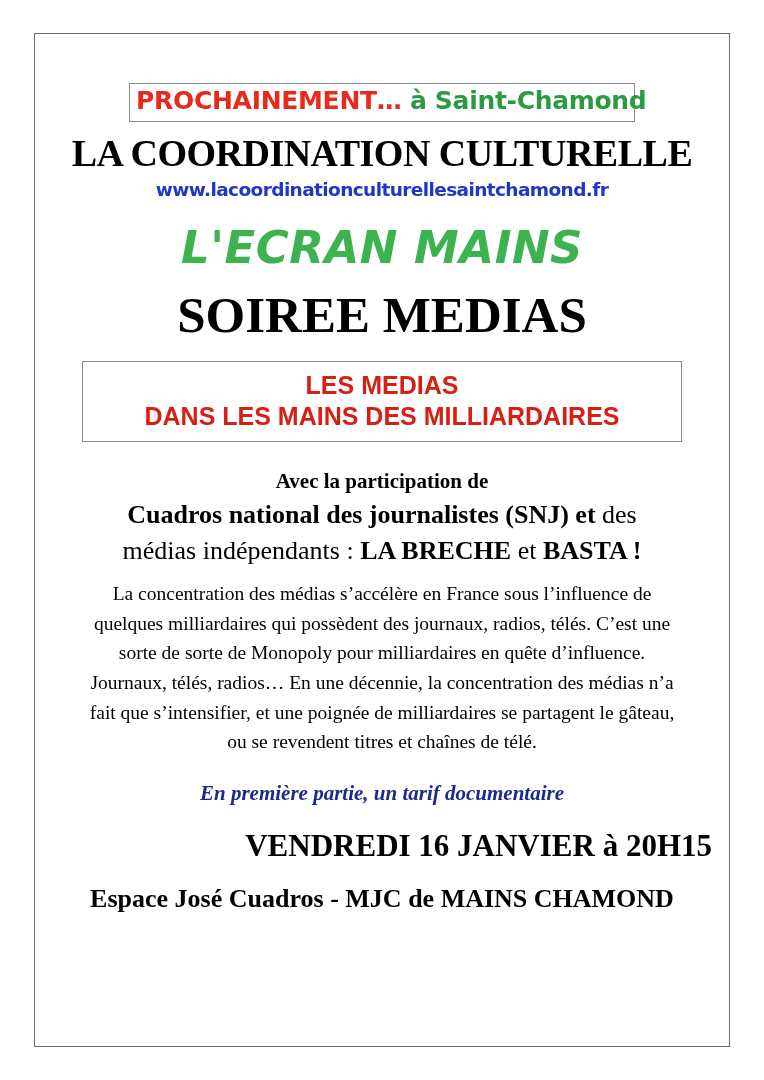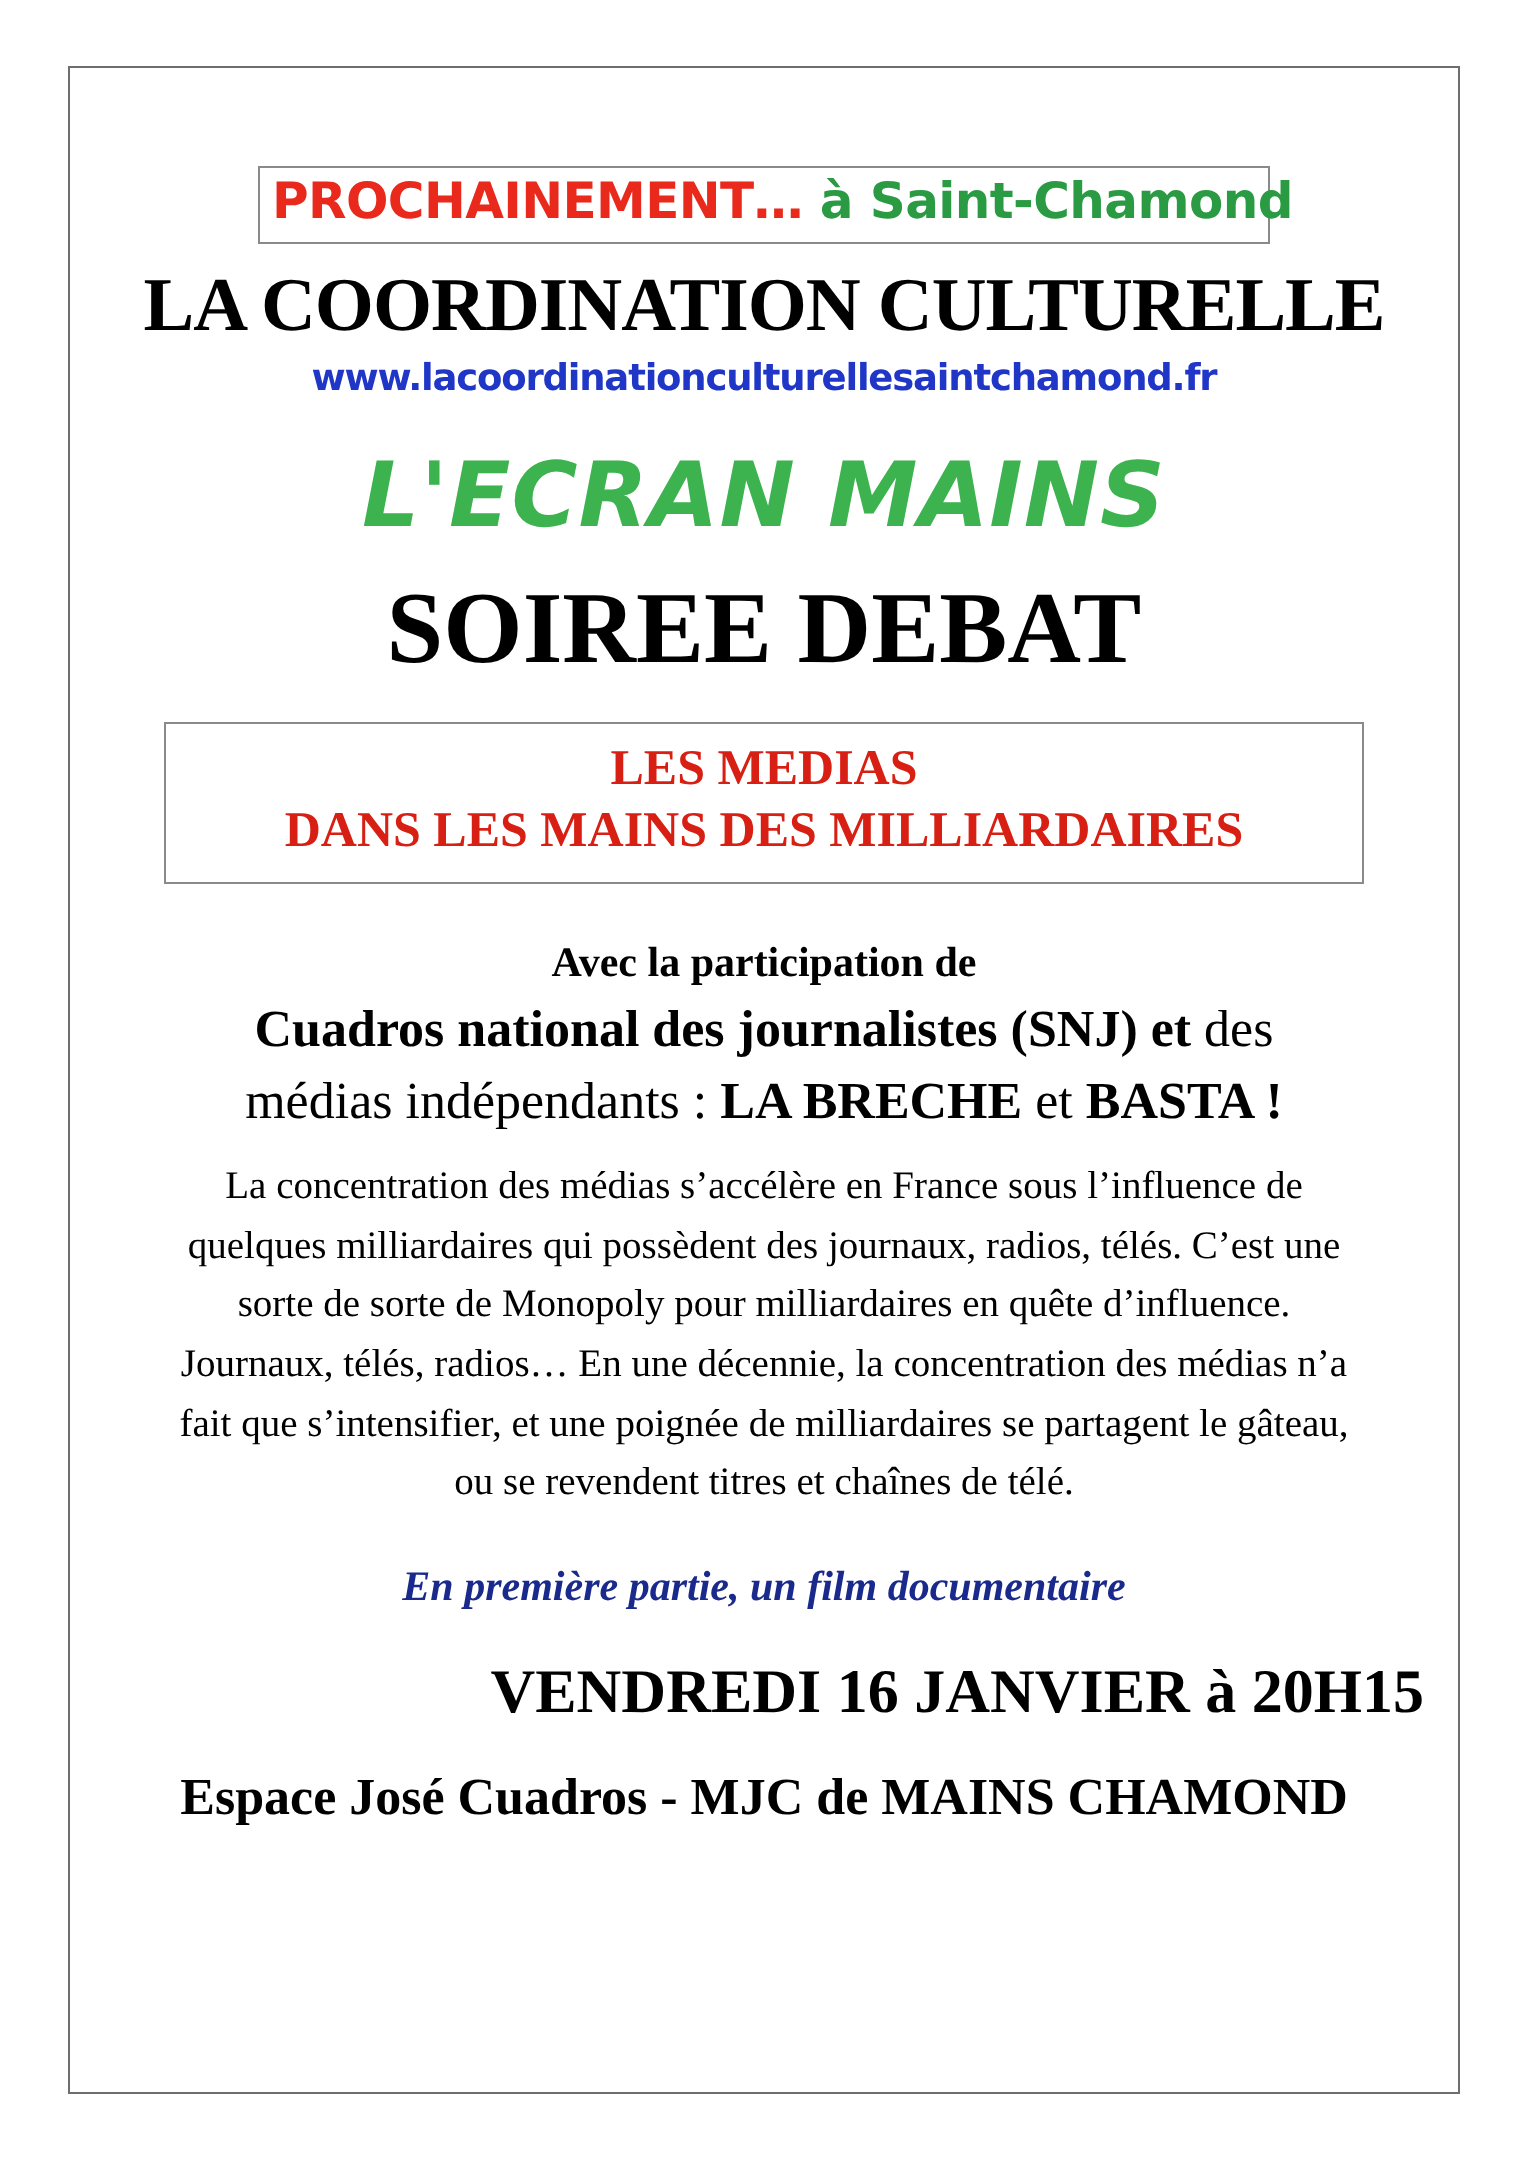--- a/index.html
+++ b/index.html
@@ -112,21 +112,21 @@
   
   .theme-box {
     margin: 20px auto 0 auto;
     width: 600px;
     border: 1px solid #8a8a8a;
     box-sizing: border-box;
     padding: 8px 6px 10px 6px;
     text-align: center;
   }
   .theme-line {
-    font-family: Liberation Serif, serif;
+    font-family: Liberation Sans, sans-serif;
     font-weight: bold;
     font-size: 25px;
     color: #d81f13;
     line-height: 1.22;
     letter-spacing: 0px;
   }
 
   
   .participation {
     margin-top: 26px;
@@ -207,40 +207,40 @@
         <span class="green">à Saint-Chamond</span>
       </div>
     </div>
 
     <div class="org-title">LA COORDINATION CULTURELLE</div>
 
     <div class="org-url">www.lacoordinationculturellesaintchamond.fr</div>
 
     <div class="ecran-club">L'ECRAN MAINS</div>
 
-    <div class="soiree-debat">SOIREE DEBAT</div>
+    <div class="soiree-debat">SOIREE MEDIAS</div>
 
     <div class="theme-box">
       <div class="theme-line">LES MEDIAS</div>
       <div class="theme-line">DANS LES MAINS DES MILLIARDAIRES</div>
     </div>
 
     <div class="participation">
       <div class="participation-intro">Avec la participation de</div>
       <div class="participation-main">
         <b>Cuadros national des journalistes (SNJ) et</b><span> des</span>
       </div>
       <div class="participation-main">
         <span>médias indépendants : </span><b>LA BRECHE</b><span> et </span><b>BASTA !</b>
       </div>
     </div>
 
     <div class="body-text">La concentration des médias s’accélère en France sous l’influence de quelques milliardaires qui possèdent des journaux, radios, télés. C’est une sorte de sorte de Monopoly pour milliardaires en quête d’influence. Journaux, télés, radios… En une décennie, la concentration des médias n’a fait que s’intensifier, et une poignée de milliardaires se partagent le gâteau, ou se revendent titres et chaînes de télé.</div>
 
-    <div class="first-part">En  première partie, un film documentaire</div>
+    <div class="first-part">En  première partie, un tarif documentaire</div>
 
     <div class="date-line">VENDREDI 16 JANVIER à 20H15</div>
 
     <div class="place-line">Espace José Cuadros - MJC de MAINS CHAMOND</div>
 
 
   </div>
 </div>
 
 </body></html>

